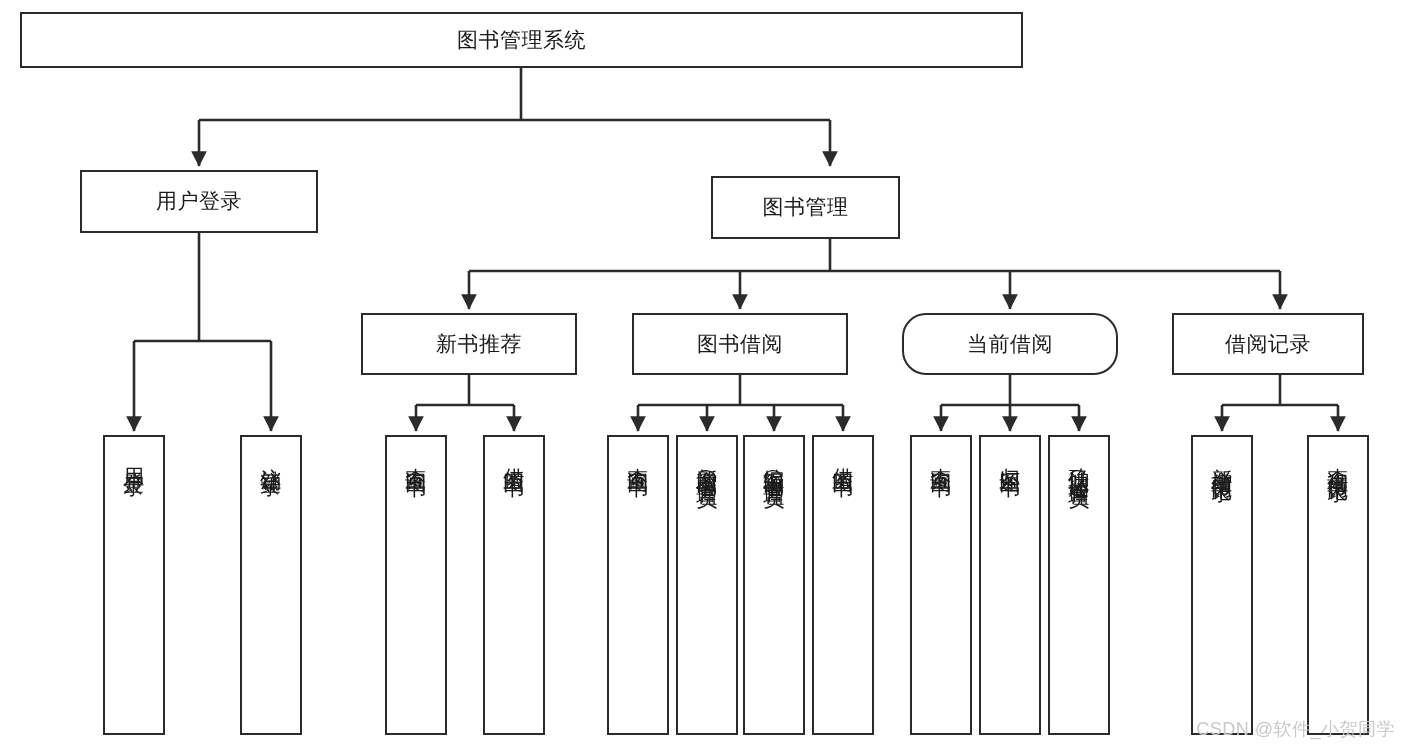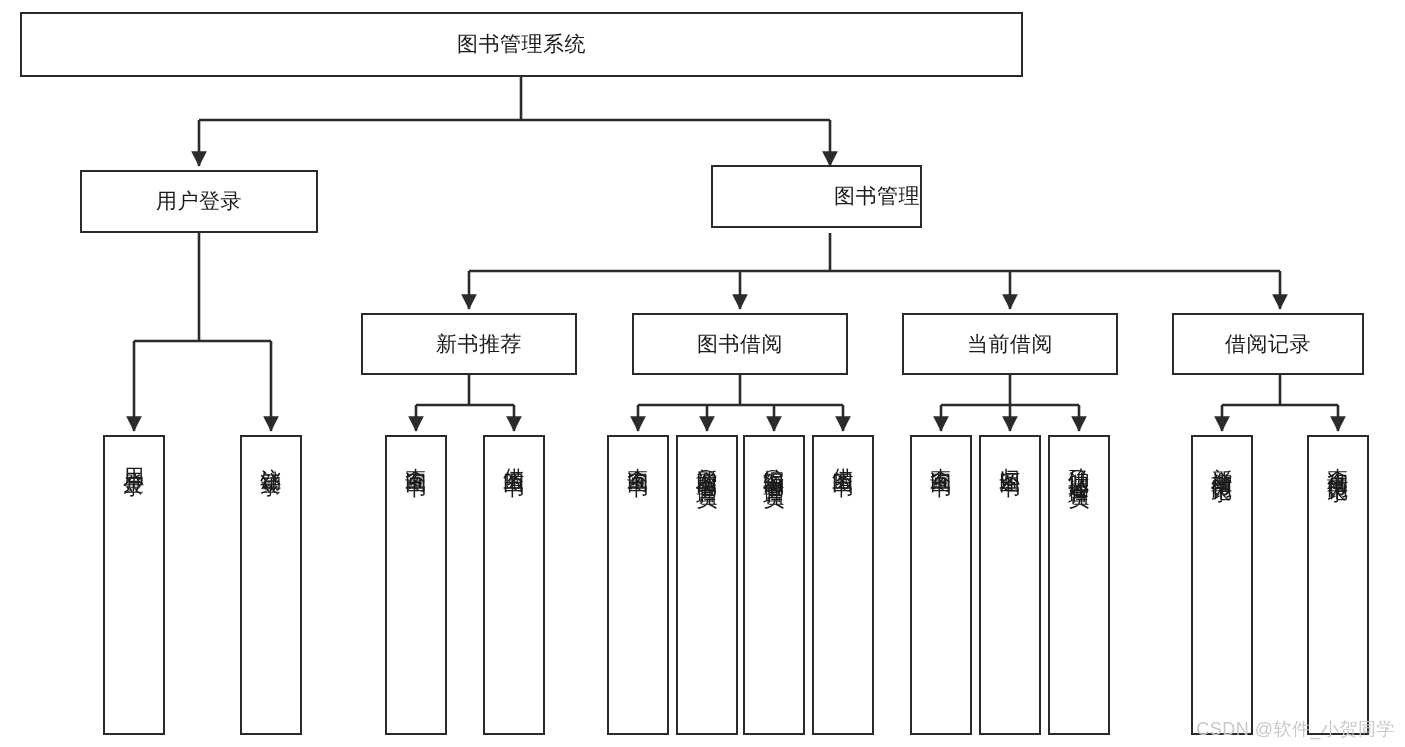--- a/index.html
+++ b/index.html
@@ -118,38 +118,38 @@
       <path d="M 1010 405 L 1010 431" marker-end="url(#arrow)"></path>
       <path d="M 1079 405 L 1079 431" marker-end="url(#arrow)"></path>
 
       <path d="M 1280 375 L 1280 405"></path>
       <path d="M 1222 405 L 1338 405"></path>
       <path d="M 1222 405 L 1222 431" marker-end="url(#arrow)"></path>
       <path d="M 1338 405 L 1338 431" marker-end="url(#arrow)"></path>
     </g>
   </svg>
 
-  <div class="node-box" style="left:20px; top:12px; width:1003px; height:65px;">
+  <div class="node-box" style="left:20px; top:12px; width:1003px; height:56px;">
     <span class="node-label-h">图书管理系统</span>
   </div>
 
   <div class="node-box" style="left:80px; top:170px; width:238px; height:63px;">
     <span class="node-label-h">用户登录</span>
   </div>
-  <div class="node-box" style="left:711px; top:165px; width:211px; height:63px;justify-content:flex-end;">
+  <div class="node-box" style="left:711px; top:176px; width:189px; height:63px;">
     <span class="node-label-h">图书管理</span>
   </div>
 
   <div class="node-box" style="left:361px; top:313px; width:216px; height:62px;padding-left:20px;">
     <span class="node-label-h">新书推荐</span>
   </div>
   <div class="node-box" style="left:632px; top:313px; width:216px; height:62px;justify-content:center;">
     <span class="node-label-h">图书借阅</span>
   </div>
-  <div class="node-box" style="left:902px; top:313px; width:216px; height:62px;">
+  <div class="node-box" style="left:902px; top:313px; width:216px; height:62px;border-radius:24px;">
     <span class="node-label-h">当前借阅</span>
   </div>
   <div class="node-box" style="left:1172px; top:313px; width:192px; height:62px;">
     <span class="node-label-h">借阅记录</span>
   </div>
 
   <div class="node-box vertical" style="left:103px; top:435px; width:62px; height:300px;">
     <span class="node-label-v">用户登录</span>
   </div>
   <div class="node-box vertical" style="left:240px; top:435px; width:62px; height:300px;">

